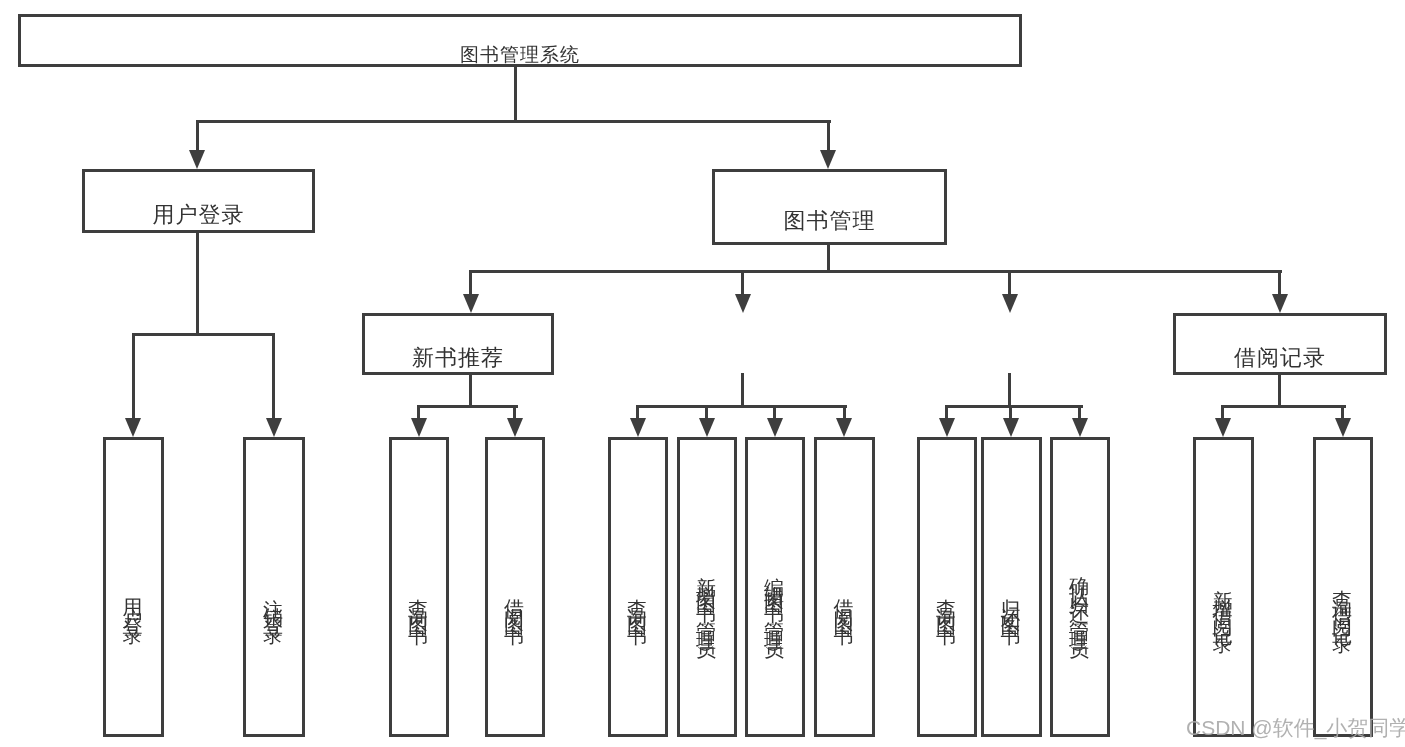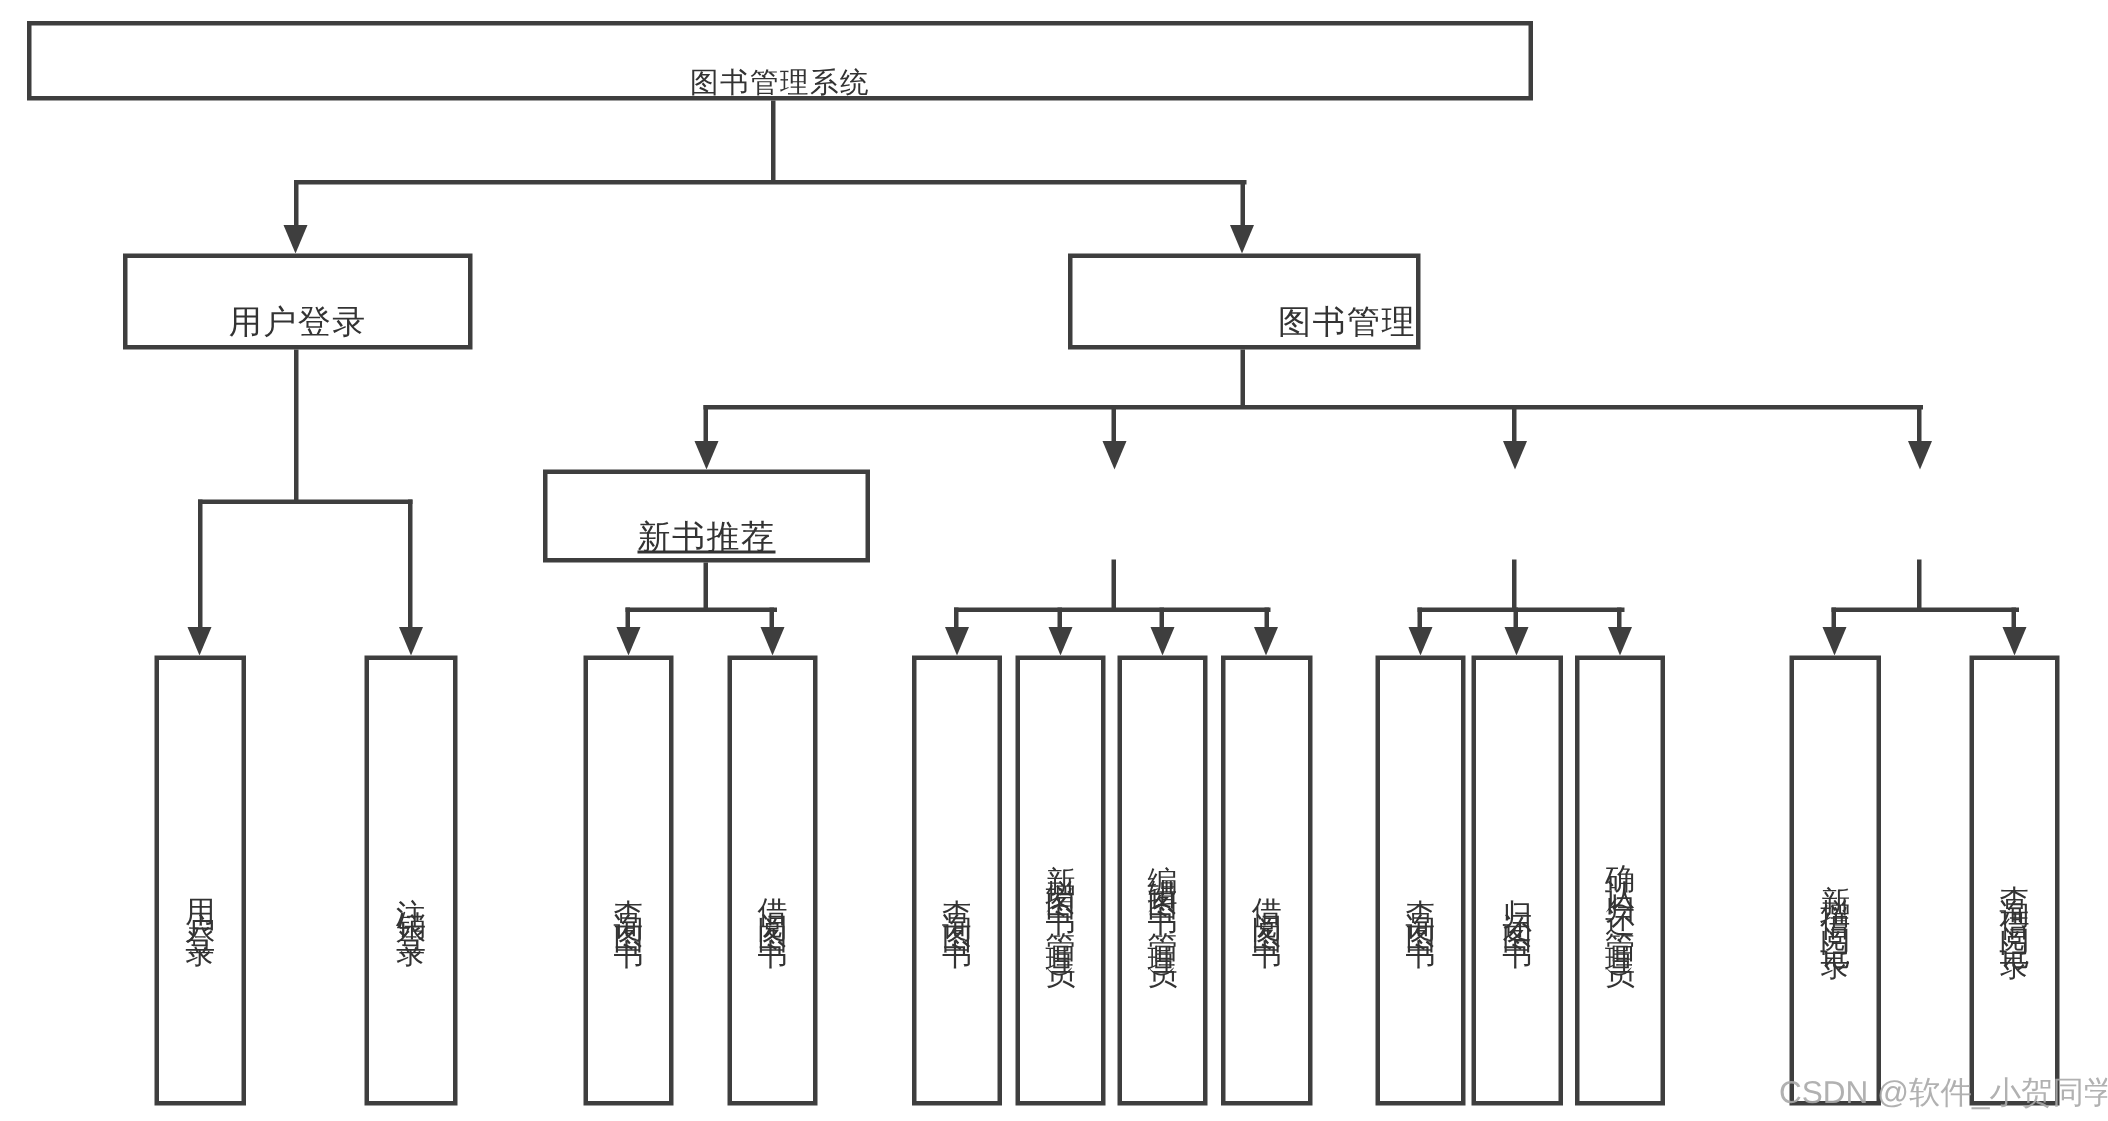--- a/index.html
+++ b/index.html
@@ -71,21 +71,21 @@
   <div class="vline" style="left:514px;top:66px;height:56px;"></div>
   <div class="hline" style="left:196px;top:120px;width:635px;"></div>
   <div class="vline" style="left:196px;top:120px;height:31px;"></div>
   <div class="ah" style="left:189px;top:150px;"></div>
   <div class="vline" style="left:827px;top:120px;height:31px;"></div>
   <div class="ah" style="left:820px;top:150px;"></div>
 
   <div class="box lvl2" style="left:82px;top:169px;width:233px;height:64px;">
     <span>用户登录</span>
   </div>
-  <div class="box lvl2" style="left:712px;top:169px;width:235px;height:64px;justify-content:flex-end;">
+  <div class="box lvl2" style="left:712px;top:169px;width:235px;height:76px;">
     <span>图书管理</span>
   </div>
 
   <div class="vline" style="left:196px;top:231px;height:104px;"></div>
   <div class="hline" style="left:132px;top:333px;width:143px;"></div>
   <div class="vline" style="left:132px;top:333px;height:86px;"></div>
   <div class="ah" style="left:125px;top:418px;"></div>
   <div class="vline" style="left:272px;top:333px;height:86px;"></div>
   <div class="ah" style="left:266px;top:418px;"></div>
 
@@ -93,22 +93,25 @@
   <div class="hline" style="left:469px;top:270px;width:813px;"></div>
   <div class="vline" style="left:469px;top:270px;height:26px;"></div>
   <div class="ah" style="left:463px;top:294px;"></div>
   <div class="vline" style="left:741px;top:270px;height:26px;"></div>
   <div class="ah" style="left:735px;top:294px;"></div>
   <div class="vline" style="left:1008px;top:270px;height:26px;"></div>
   <div class="ah" style="left:1002px;top:294px;"></div>
   <div class="vline" style="left:1278px;top:270px;height:26px;"></div>
   <div class="ah" style="left:1272px;top:294px;"></div>
 
-  <div class="box lvl3" style="left:362px;top:313px;width:218px;height:62px;text-decoration:underline;">
+  <div class="box lvl3" style="left:362px;top:313px;width:192px;height:62px;">
     <span>新书推荐</span>
+  </div>
+  <div class="box lvl3" style="left:1173px;top:313px;width:214px;height:62px;">
+    <span>借阅记录</span>
   </div>
 
   <div class="vline" style="left:469px;top:373px;height:34px;"></div>
   <div class="hline" style="left:417px;top:405px;width:101px;"></div>
   <div class="vline" style="left:417px;top:405px;height:15px;"></div>
   <div class="ah" style="left:411px;top:418px;"></div>
   <div class="vline" style="left:513px;top:405px;height:15px;"></div>
   <div class="ah" style="left:507px;top:418px;"></div>
 
   <div class="vline" style="left:741px;top:373px;height:34px;"></div>

